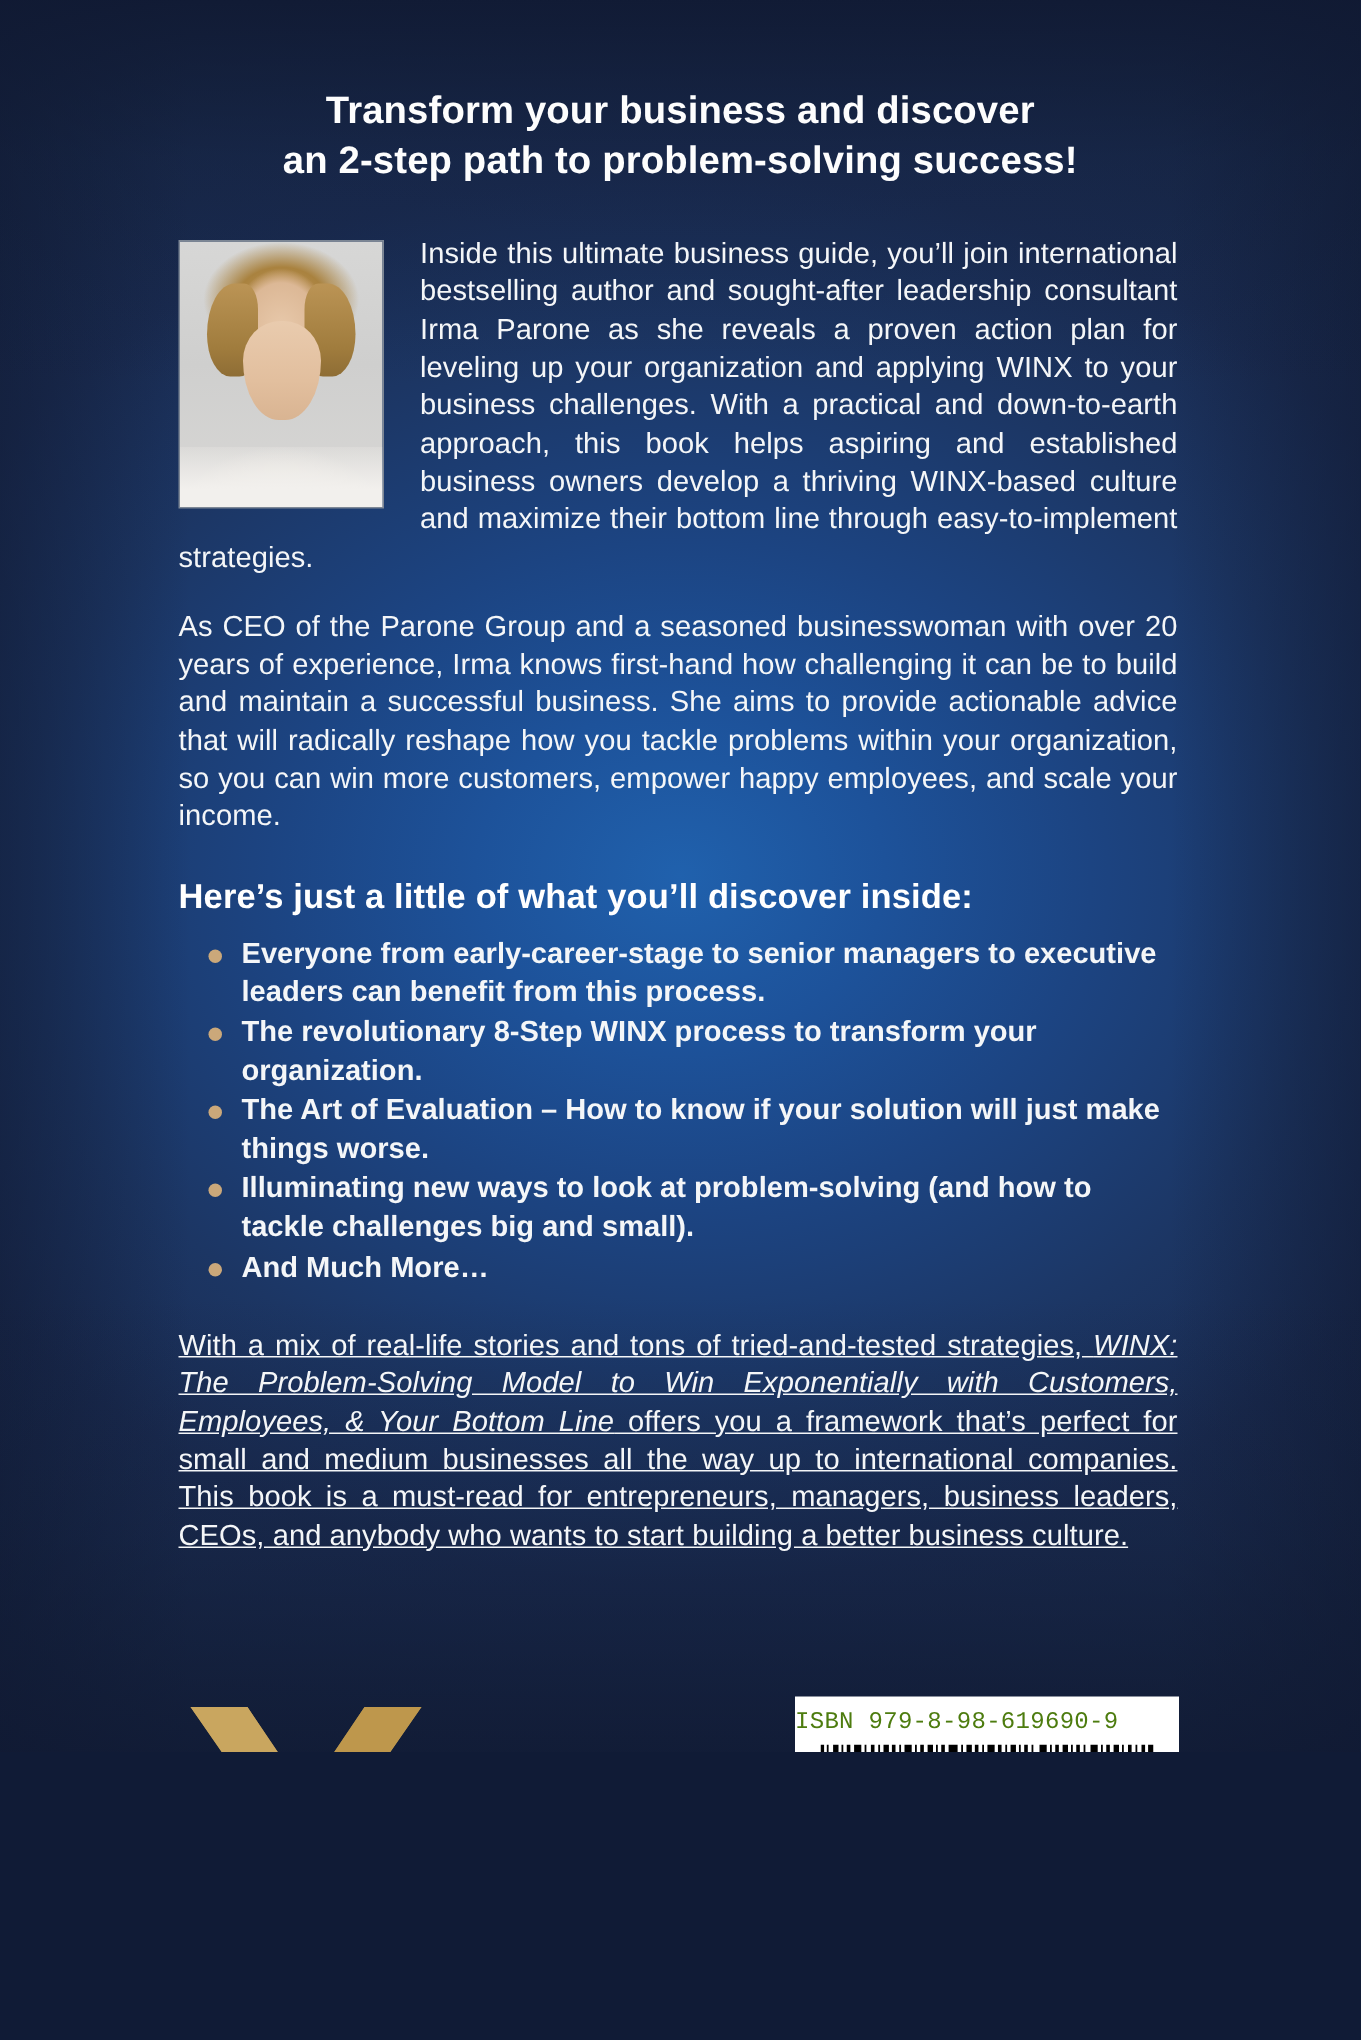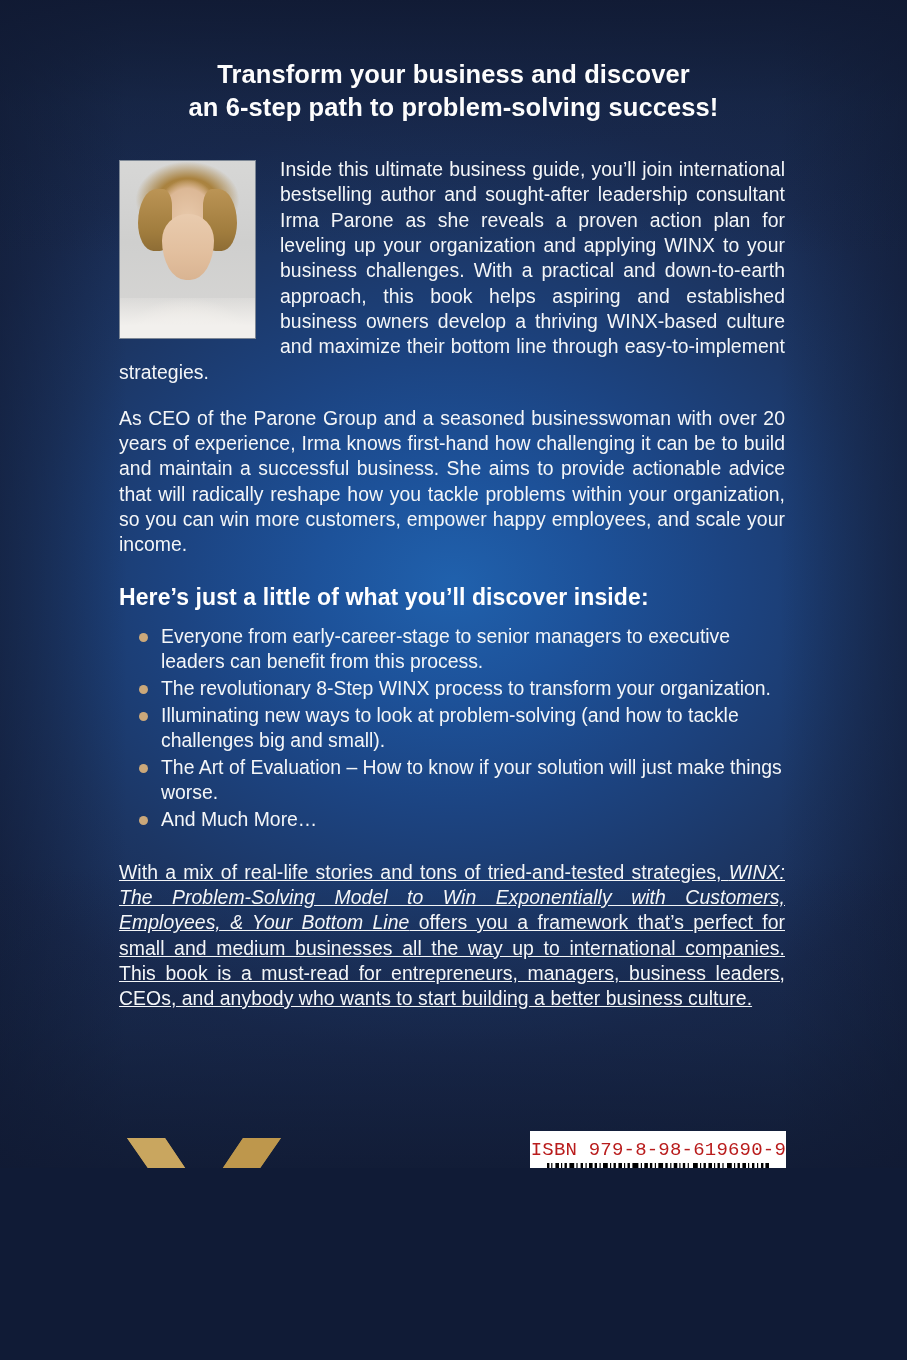--- a/index.html
+++ b/index.html
@@ -110,20 +110,21 @@
     font-weight: bold;
     color: #ffffff;
     margin: 26px 0 13px 0;
     letter-spacing: 0.1px;
   }
 
   ul.bullets {
     list-style: none;
     margin: 0 0 0 0;
     padding: 0 0 0 42px;
+    font-weight: bold;
   }
   ul.bullets li {
     position: relative;
     font-size: 19.4px;
     line-height: 1.32;
     color: #f4f6f8;
     margin-bottom: 1px;
     padding-left: 0;
   }
   ul.bullets li::before {
@@ -159,25 +160,25 @@
     height: 191px;
     background: #ffffff;
     z-index: 3;
     padding: 0;
     box-sizing: border-box;
   }
   .isbn-text {
     position: absolute;
     left: 0; right: 0;
     top: 8px;
-    text-align: right;
+    text-align: left;
     font-family: "Liberation Mono", monospace;
-    font-size: 19px;
+    font-size: 16px;
     letter-spacing: 0.2px;
-    color: #b91c1c;
+    color: #4d7c0f;
     white-space: nowrap;
   }
   .bars {
     position: absolute;
     left: 17px;
     top: 32px;
     width: 222px;
     height: 124px;
   }
   .ean-row {
@@ -196,43 +197,43 @@
   .ean-row .grp { margin-right: 10px; }
   .ean-row .arrow { margin-left: 6px; font-size: 21px; }
 </style>
 </head>
 <body>
 
 <div class="cover">
 
   <div class="headline">
     <span class="ln">Transform your business and discover</span>
-    <span class="ln">an 6-step path to problem-solving success!</span>
+    <span class="ln">an 2-step path to problem-solving success!</span>
   </div>
 
   <div class="content">
 
     <div class="photo" title="Portrait of author Irma Parone">
       <div class="hairL"></div>
       <div class="hairR"></div>
       <div class="face"></div>
       <div class="collar"></div>
     </div>
 
     <p class="para">Inside this ultimate business guide, you’ll join international bestselling author and sought-after leadership consultant Irma Parone as she reveals a proven action plan for leveling up your organization and applying WINX to your business challenges. With a practical and down-to-earth approach, this book helps aspiring and established business owners develop a thriving WINX-based culture and maximize their bottom line through easy-to-implement strategies.</p>
 
     <p class="para">As CEO of the Parone Group and a seasoned businesswoman with over 20 years of experience, Irma knows first-hand how challenging it can be to build and maintain a successful business. She aims to provide actionable advice that will radically reshape how you tackle problems within your organization, so you can win more customers, empower happy employees, and scale your income.</p>
 
     <div class="discover-head">Here’s just a little of what you’ll discover inside:</div>
 
     <ul class="bullets">
       <li>Everyone from early-career-stage to senior managers to executive leaders can benefit from this process.</li>
       <li>The revolutionary 8-Step WINX process to transform your organization.</li>
+      <li>The Art of Evaluation – How to know if your solution will just make things worse.</li>
       <li>Illuminating new ways to look at problem-solving (and how to tackle challenges big and small).</li>
-      <li>The Art of Evaluation – How to know if your solution will just make things worse.</li>
       <li>And Much More…</li>
     </ul>
 
     <p class="para last tail"><span>With a mix of real-life stories and tons of tried-and-tested strategies, </span><em>WINX: The Problem-Solving Model to Win Exponentially with Customers, Employees, &amp; Your Bottom Line</em><span> offers you a framework that’s perfect for small and medium businesses all the way up to international companies. This book is a must-read for entrepreneurs, managers, business leaders, CEOs, and anybody who wants to start building a better business culture.</span></p>
 
   </div>
 
   <div class="logo">
     <svg width="170" height="208" viewBox="0 0 170 208">
       <g>

